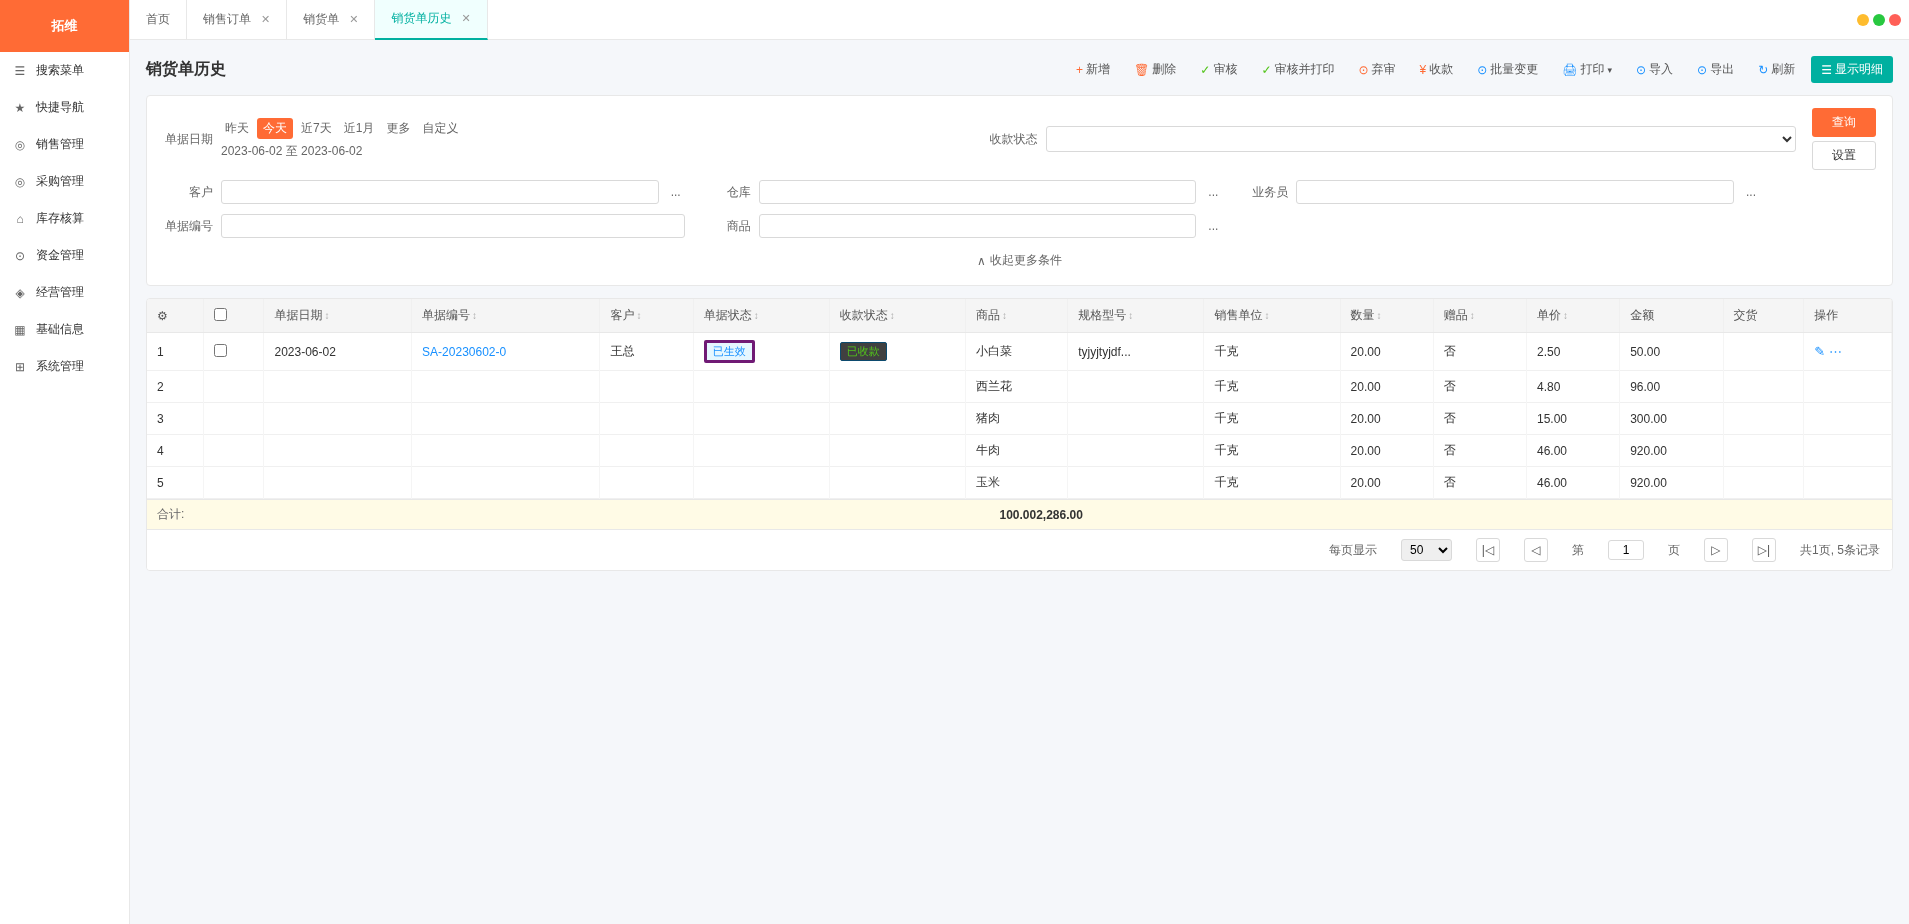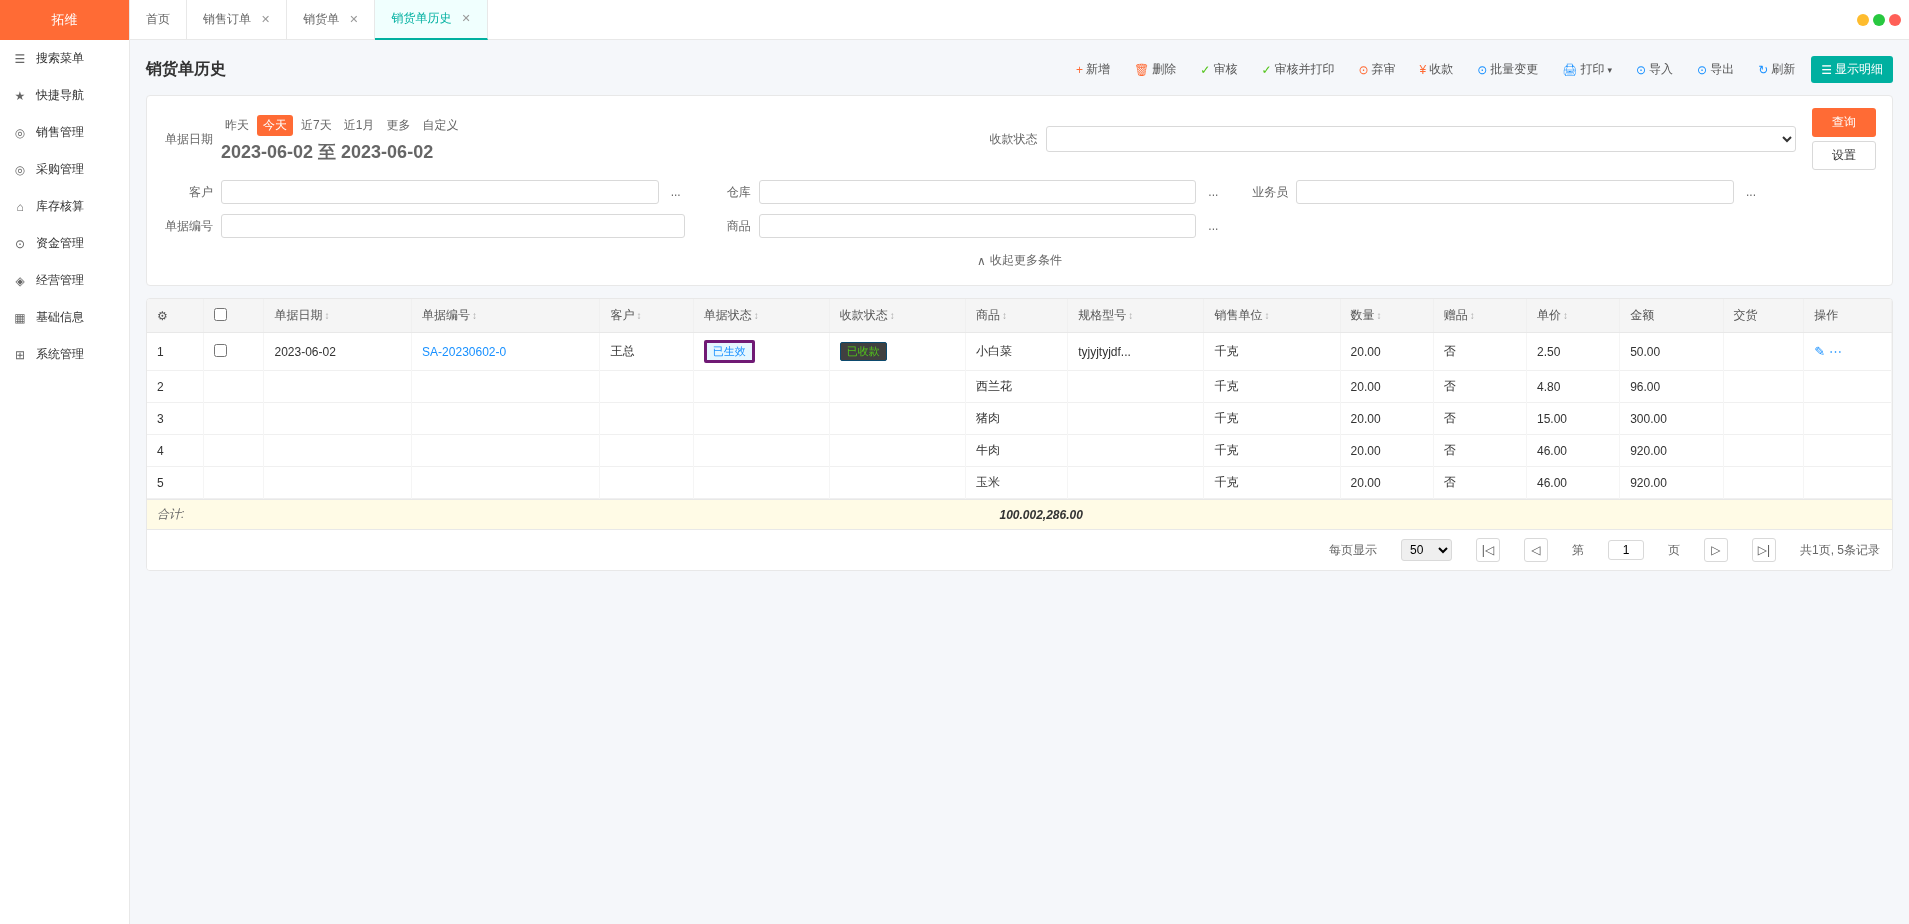--- a/index.html
+++ b/index.html
@@ -1,20 +1,20 @@
 <!DOCTYPE html>
 <html><head>
   <meta charset="utf-8">
   <style>
     * { box-sizing: border-box; margin: 0; padding: 0; }
     body { font-family: 'Microsoft YaHei', Arial, sans-serif; font-size: 12px; background: #f5f5f5; display: flex; height: 924px; overflow: hidden; }
 
     
     .sidebar { width: 130px; background: #fff; border-right: 1px solid #e8e8e8; display: flex; flex-direction: column; flex-shrink: 0; }
-    .sidebar-logo { height: 40px; background: #ff6b35; display: flex; align-items: center; justify-content: center; color: white; font-size: 13px; font-weight: normal; }
+    .sidebar-logo { height: 52px; background: #ff6b35; display: flex; align-items: center; justify-content: center; color: white; font-size: 13px; font-weight: bold; }
     .sidebar-item { display: flex; align-items: center; padding: 10px 12px; cursor: pointer; color: #333; font-size: 12px; gap: 8px; }
     .sidebar-item .icon { width: 16px; height: 16px; display: inline-flex; align-items: center; justify-content: center; color: #666; }
 
     
     .main { flex: 1; display: flex; flex-direction: column; overflow: hidden; }
 
     
     .tab-bar { background: #fff; border-bottom: 1px solid #e8e8e8; display: flex; align-items: center; height: 40px; padding-left: 0; }
     .tab { display: flex; align-items: center; padding: 0 16px; height: 40px; cursor: pointer; font-size: 12px; color: #666; border-right: 1px solid #e8e8e8; gap: 6px; white-space: nowrap; }
     .tab:first-child { border-left: none; }
@@ -40,21 +40,21 @@
     .filter-panel { background: #fff; border-radius: 4px; padding: 12px 16px; margin-bottom: 12px; border: 1px solid #e8e8e8; }
     .filter-row { display: flex; align-items: center; margin-bottom: 10px; gap: 16px; }
     .filter-row:last-child { margin-bottom: 0; }
     .filter-item { display: flex; align-items: center; gap: 8px; flex: 1; min-width: 200px; }
     .filter-label { color: #666; white-space: nowrap; min-width: 50px; text-align: right; }
     .filter-input { flex: 1; border: 1px solid #d9d9d9; border-radius: 3px; padding: 4px 8px; font-size: 12px; color: #333; outline: none; }
     .filter-select { flex: 1; border: 1px solid #d9d9d9; border-radius: 3px; padding: 4px 8px; font-size: 12px; color: #333; background: #fff; outline: none; cursor: pointer; }
     .date-filter { display: flex; align-items: center; gap: 4px; }
     .date-link { color: #666; cursor: pointer; font-size: 12px; padding: 2px 4px; }
     .date-link.active { background: #ff6b35; color: #fff; border-radius: 3px; padding: 2px 6px; }
-    .date-range { color: #666; font-size: 18px; margin-top: 2px; font-weight: bold; }
+    .date-range { color: #666; font-size: 12px; margin-top: 2px; }
     .ellipsis-btn { color: #666; cursor: pointer; padding: 0 4px; }
     .collapse-btn { display: flex; align-items: center; justify-content: center; gap: 4px; color: #666; cursor: pointer; font-size: 12px; padding: 4px; }
     .collapse-row { text-align: center; margin-top: 4px; }
 
     
     .query-btn { background: #ff6b35; color: #fff; border: none; border-radius: 3px; padding: 6px 20px; cursor: pointer; font-size: 12px; }
     .settings-btn { background: #fff; color: #333; border: 1px solid #d9d9d9; border-radius: 3px; padding: 5px 16px; cursor: pointer; font-size: 12px; }
     .query-settings { display: flex; flex-direction: column; gap: 4px; }
 
     
@@ -66,21 +66,21 @@
     thead th .sort-icon { color: #aaa; font-size: 10px; margin-left: 2px; }
     tbody tr { border-bottom: 1px solid #f0f0f0; }
     tbody td { padding: 7px 10px; color: #333; border-right: 1px solid #f5f5f5; }
     .status-badge { display: inline-block; padding: 1px 6px; border-radius: 2px; font-size: 11px; }
     .status-active { background: #e6f7ff; color: #1890ff; border: 3px solid #701a75; }
     .status-paid { background: #404040; color: #52c41a; border: 1px solid #0c4a6e; }
     .action-icons { display: flex; gap: 4px; }
     .action-icon { color: #1890ff; cursor: pointer; font-size: 13px; }
 
     
-    .table-footer { background: #fffbe6; padding: 6px 10px; display: flex; align-items: center; border-top: 1px solid #e8e8e8; font-style: italic; }
+    .table-footer { background: #fffbe6; padding: 6px 10px; display: flex; align-items: center; border-top: 1px solid #e8e8e8; }
     .footer-label { color: #666; margin-right: 16px; }
     .footer-val { color: #333; font-weight: bold; }
 
     
     .pagination { display: flex; align-items: center; justify-content: flex-end; padding: 8px 12px; background: #fff; border-top: 1px solid #e8e8e8; gap: 24px; }
     .page-size-label { color: #666; }
     .page-size-select { border: 1px solid #d9d9d9; border-radius: 3px; padding: 2px 4px; font-size: 12px; outline: none; }
     .page-nav-btn { width: 24px; height: 24px; border: 1px solid #d9d9d9; background: #fff; border-radius: 3px; cursor: pointer; display: flex; align-items: center; justify-content: center; font-size: 12px; color: #555; }
     .page-nav-btn:disabled { color: #ccc; cursor: not-allowed; }
     .page-input { width: 36px; border: 1px solid #d9d9d9; border-radius: 3px; text-align: center; padding: 2px 4px; font-size: 12px; outline: none; }

